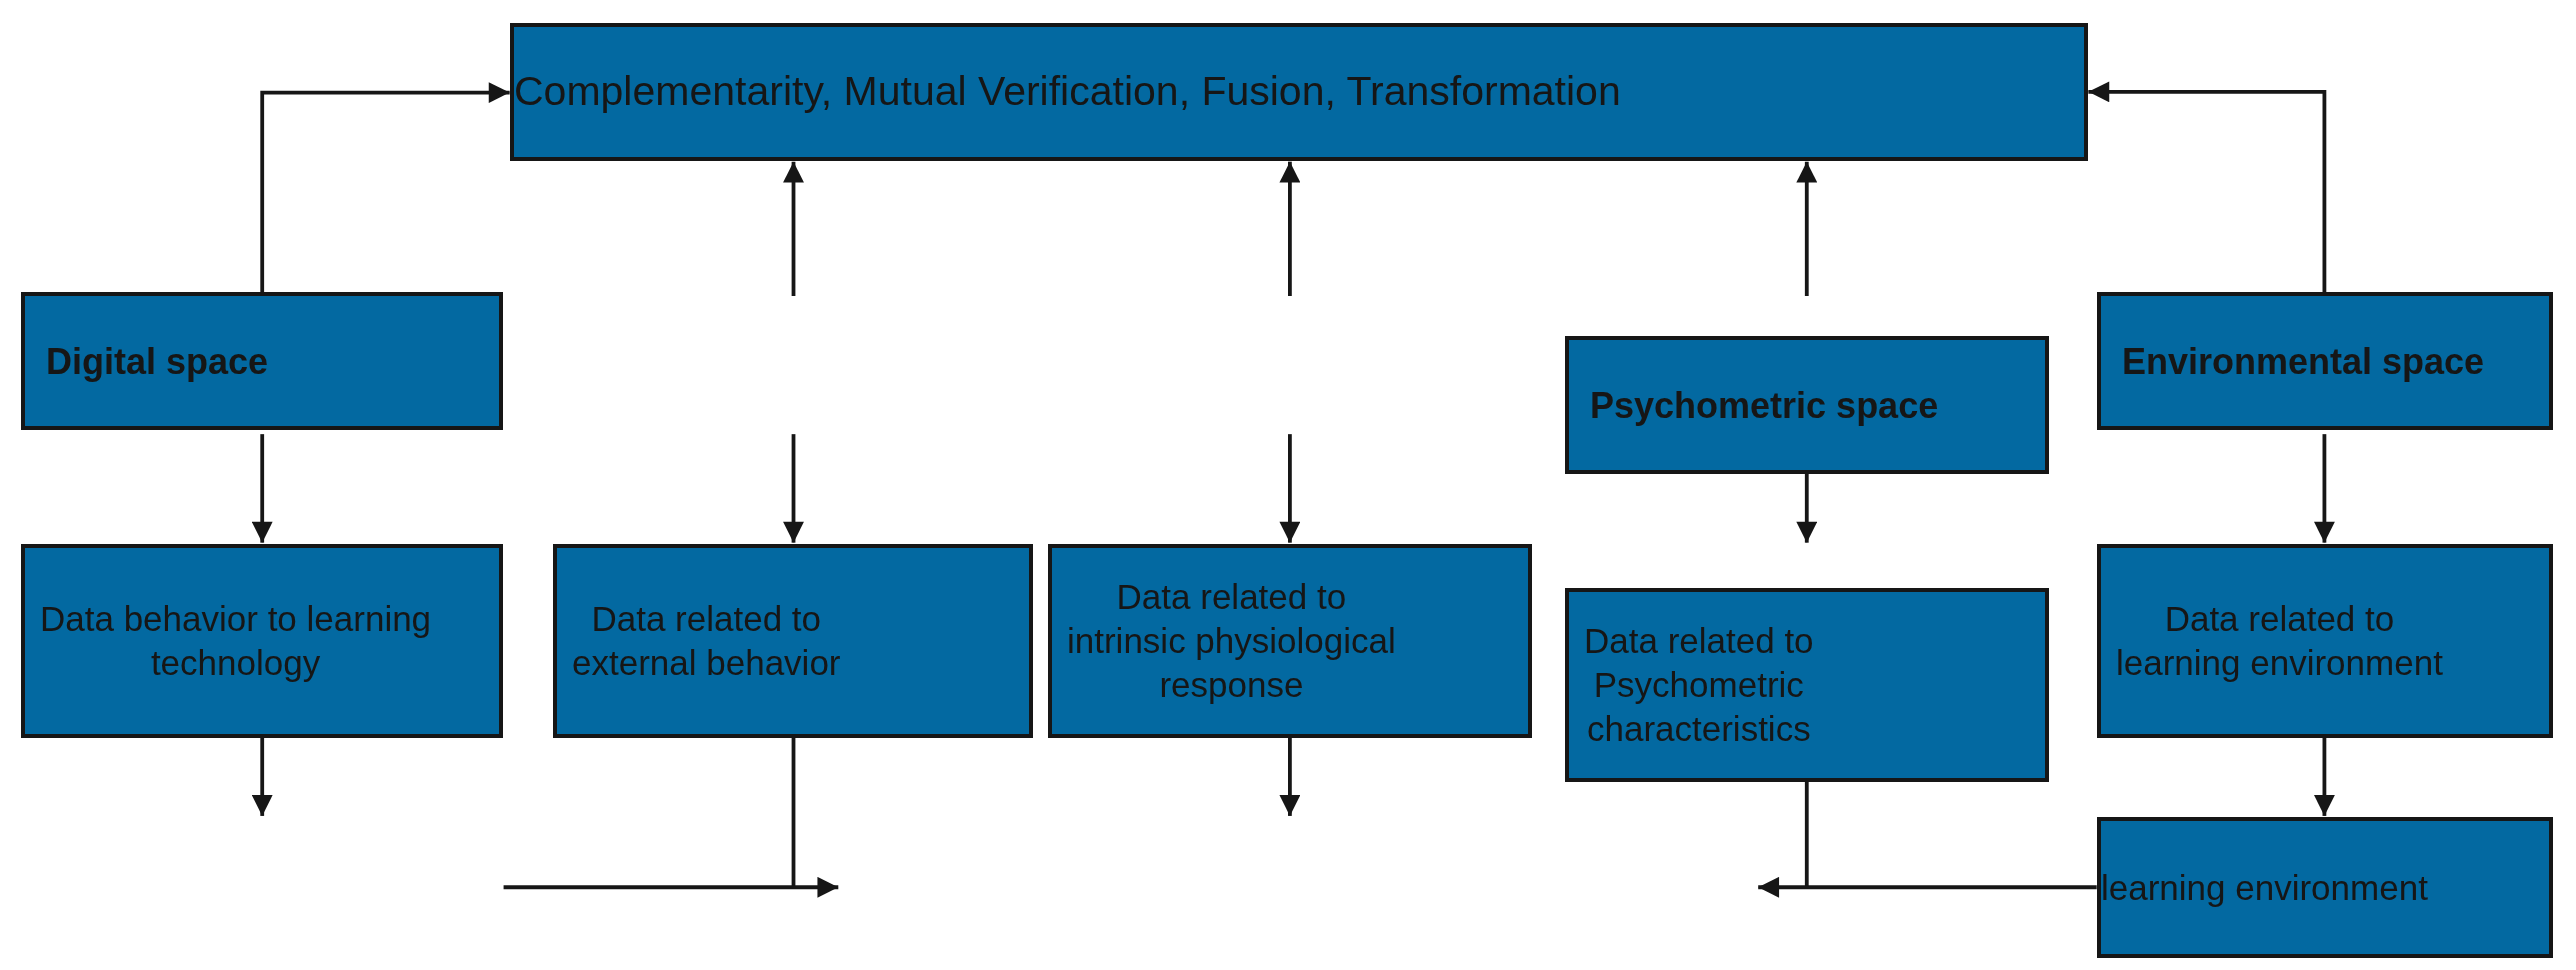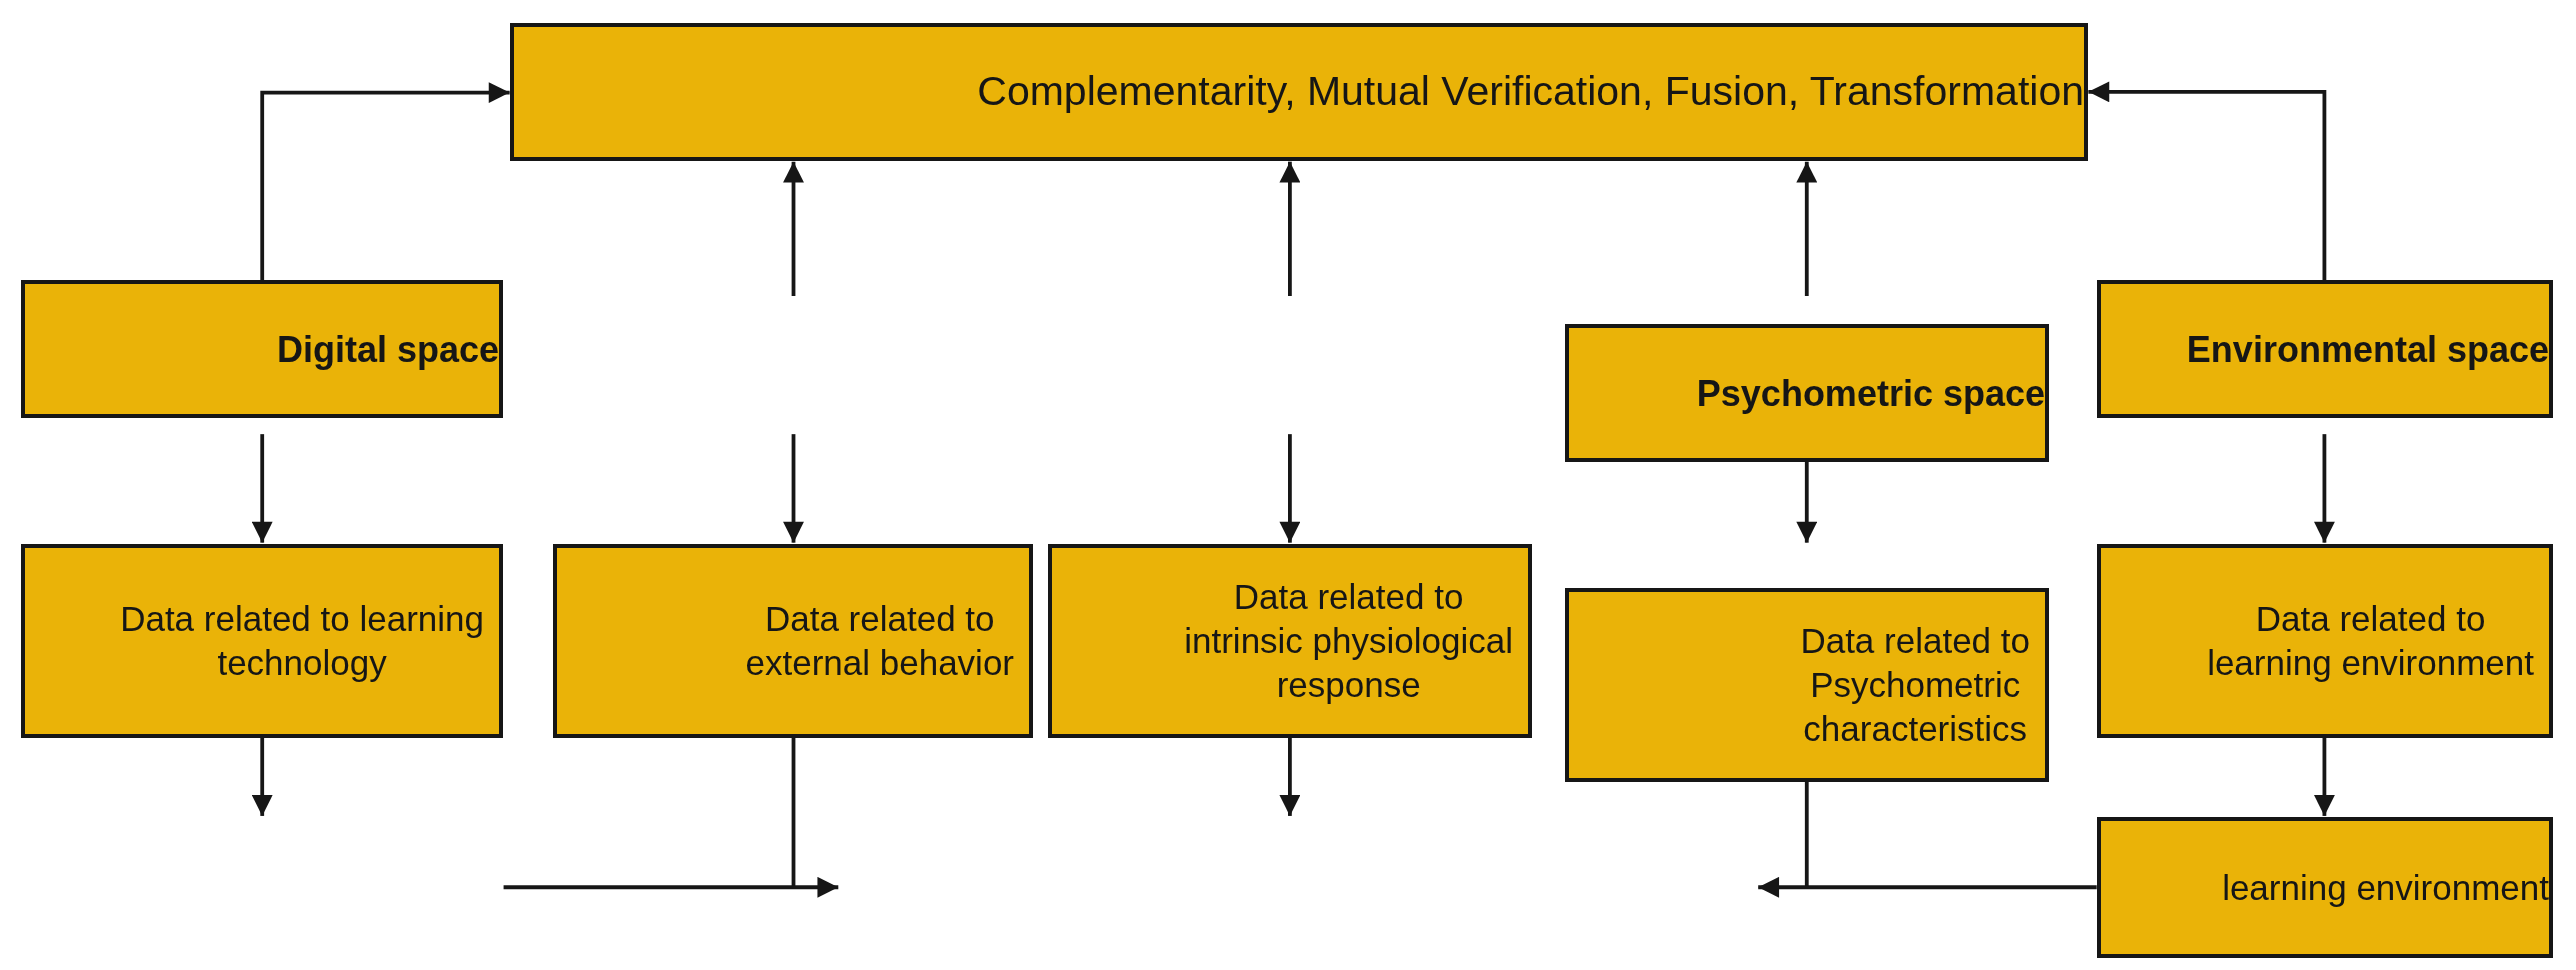--- a/index.html
+++ b/index.html
@@ -8,31 +8,31 @@
     width: 2576px;
     height: 970px;
     background: #ffffff;
     font-family: "Liberation Sans", sans-serif;
     color: #161616;
   }
   .layer { position: absolute; top: 0; left: 0; width: 2576px; height: 970px; }
   .box {
     position: absolute;
     box-sizing: border-box;
-    background: #eab308;
+    background: #0369a1;
     border: 4.6px solid #161616;
     display: flex;
     align-items: center;
-    justify-content: flex-end;
+    justify-content: flex-start;
     text-align: center;
     white-space: pre-line;
     line-height: 1.25;
   }
   .top-box   { left: 510px;  top: 23px;   width: 1578px; height: 138px; font-size: 41px; }
-  .space-box { top: 280px; height: 138px; font-size: 36px; font-weight: bold; }
+  .space-box { top: 292px; height: 138px; font-size: 36px; font-weight: bold; padding-left: 21px; }
   .data-box  { top: 544px; height: 194px; font-size: 35px; padding: 0 15px; }
   .bottom-row { top: 817px; height: 141px; font-size: 35px; }
   .col-digital       { left: 21px;   width: 482px; }
   .col-physical      { left: 553px;  width: 480px; }
   .col-physiological { left: 1048px; width: 484px; }
   .col-psychometric  { left: 1565px; width: 484px; margin-top: 44px; }
   .col-environmental { left: 2097px; width: 456px; }
   .stadium { left: 839px; width: 919px; border-radius: 71px; }
   svg line, svg path { stroke: #161616; stroke-width: 5px; fill: none; }
   svg .head { fill: #161616; stroke: none; }
@@ -81,21 +81,21 @@
     <span>Digital space</span>
   </div>
   <div class="box space-box col-psychometric">
     <span>Psychometric space</span>
   </div>
   <div class="box space-box col-environmental">
     <span>Environmental space</span>
   </div>
 
   <div class="box data-box col-digital">
-    <span>Data related to learning
+    <span>Data behavior to learning
 technology</span>
   </div>
   <div class="box data-box col-physical">
     <span>Data related to
 external behavior</span>
   </div>
   <div class="box data-box col-physiological">
     <span>Data related to
 intrinsic physiological
 response</span>

